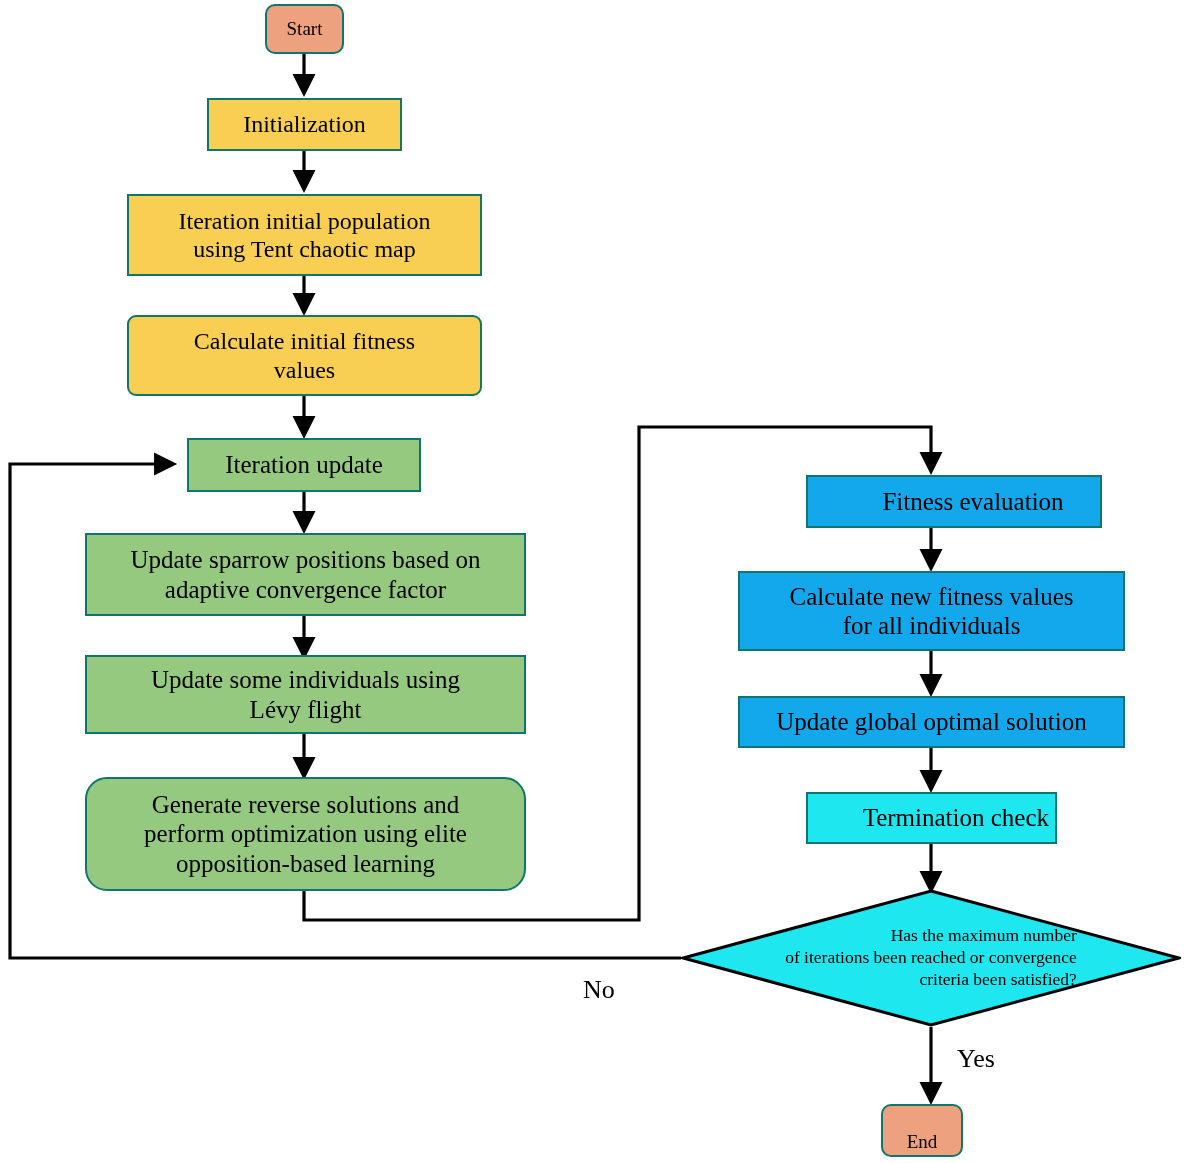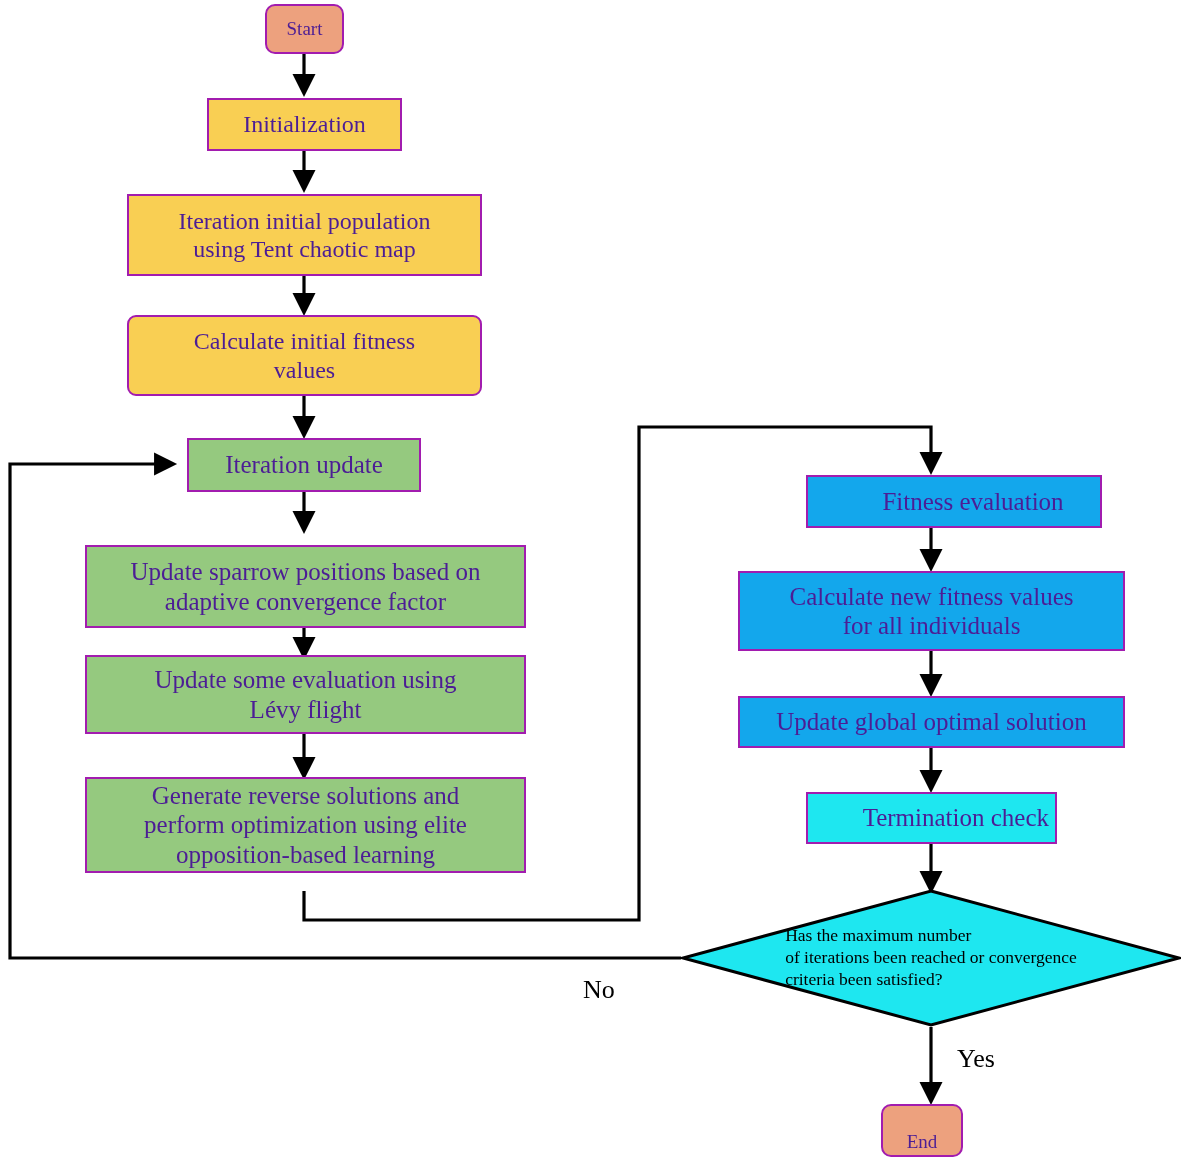--- a/index.html
+++ b/index.html
@@ -19,26 +19,26 @@
     position: absolute;
     left: 0;
     top: 0;
     width: 1200px;
     height: 1163px;
     pointer-events: none;
   }
   .node {
     position: absolute;
     box-sizing: border-box;
-    border: 2px solid #a21caf;
+    border: 2px solid #0f766e;
     display: flex;
     align-items: center;
     justify-content: center;
     text-align: center;
-    color: #4c1d95;
+    color: #000000;
     line-height: 1.18;
     padding: 2px 6px;
   }
   .node span {
     display: block;
     width: 100%;
   }
   .terminator {
     border-radius: 10px;
     background: #eda17e;
@@ -60,21 +60,21 @@
   }
   .decision .dtext {
     position: absolute;
     left: 12%;
     top: 0;
     width: 76%;
     height: 100%;
     display: flex;
     align-items: center;
     justify-content: center;
-    text-align: left;
+    text-align: right;
     font-size: 17.5px;
     line-height: 1.25;
     color: #000000;
   }
   .edge-label {
     position: absolute;
     font-size: 26px;
     color: #000000;
   }
 </style>
@@ -136,31 +136,31 @@
 
   <div class="node yellow" style="left:127px; top:315px; width:355px; height:81px;border-radius:9px;">
     <span style="white-space:pre-line;">Calculate initial fitness
 values</span>
   </div>
 
   <div class="node green" style="left:187px; top:438px; width:234px; height:54px;">
     <span>Iteration update</span>
   </div>
 
-  <div class="node green" style="left:85px; top:533px; width:441px; height:83px;margin-top:12px;">
+  <div class="node green" style="left:85px; top:533px; width:441px; height:83px;">
     <span style="white-space:pre-line;">Update sparrow positions based on
 adaptive convergence factor</span>
   </div>
 
   <div class="node green" style="left:85px; top:655px; width:441px; height:79px;">
-    <span style="white-space:pre-line;">Update some evaluation using
+    <span style="white-space:pre-line;">Update some individuals using
 Lévy flight</span>
   </div>
 
-  <div class="node green" style="left:85px; top:777px; width:441px; height:96px;">
+  <div class="node green" style="left:85px; top:777px; width:441px; height:114px;border-radius:22px;">
     <span style="white-space:pre-line;">Generate reverse solutions and
 perform optimization using elite
 opposition-based learning</span>
   </div>
 
   <div class="node blue" style="left:806px; top:475px; width:296px; height:53px;padding-left:44px;">
     <span>Fitness evaluation</span>
   </div>
 
   <div class="node blue" style="left:738px; top:571px; width:387px; height:80px;">

